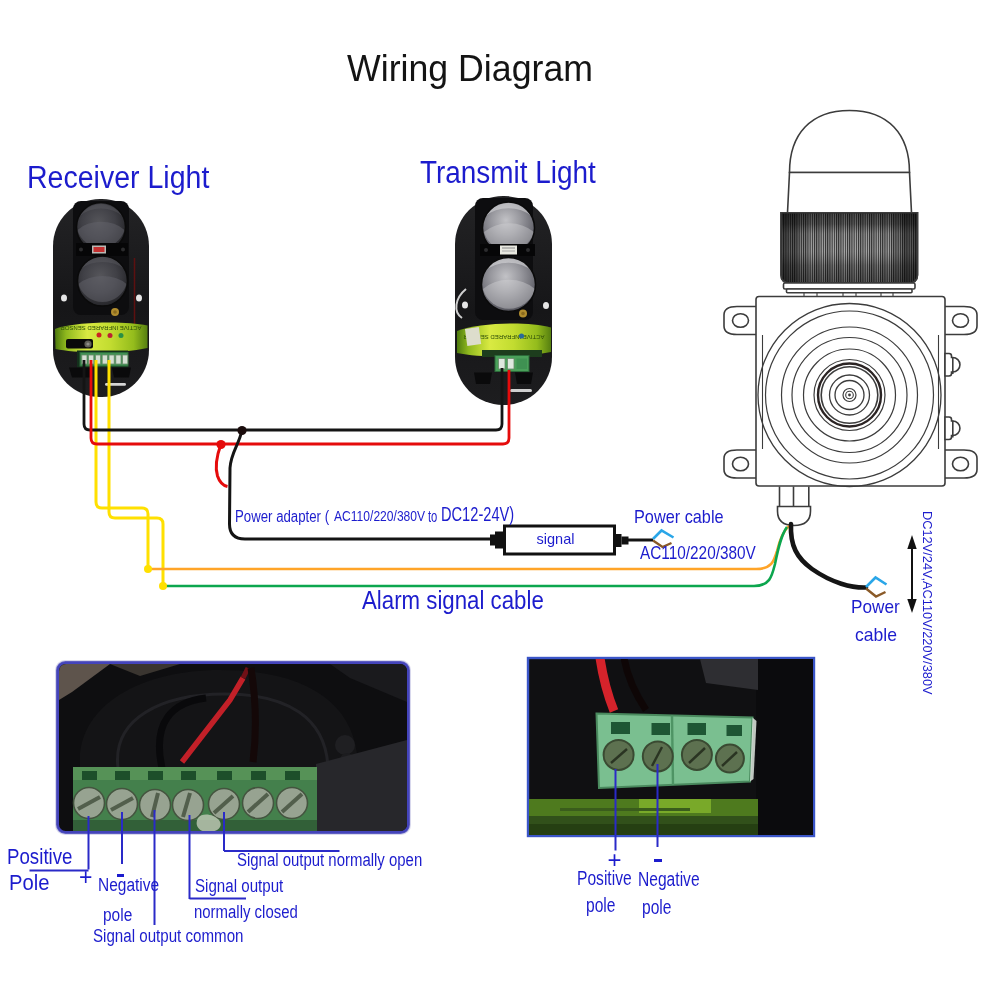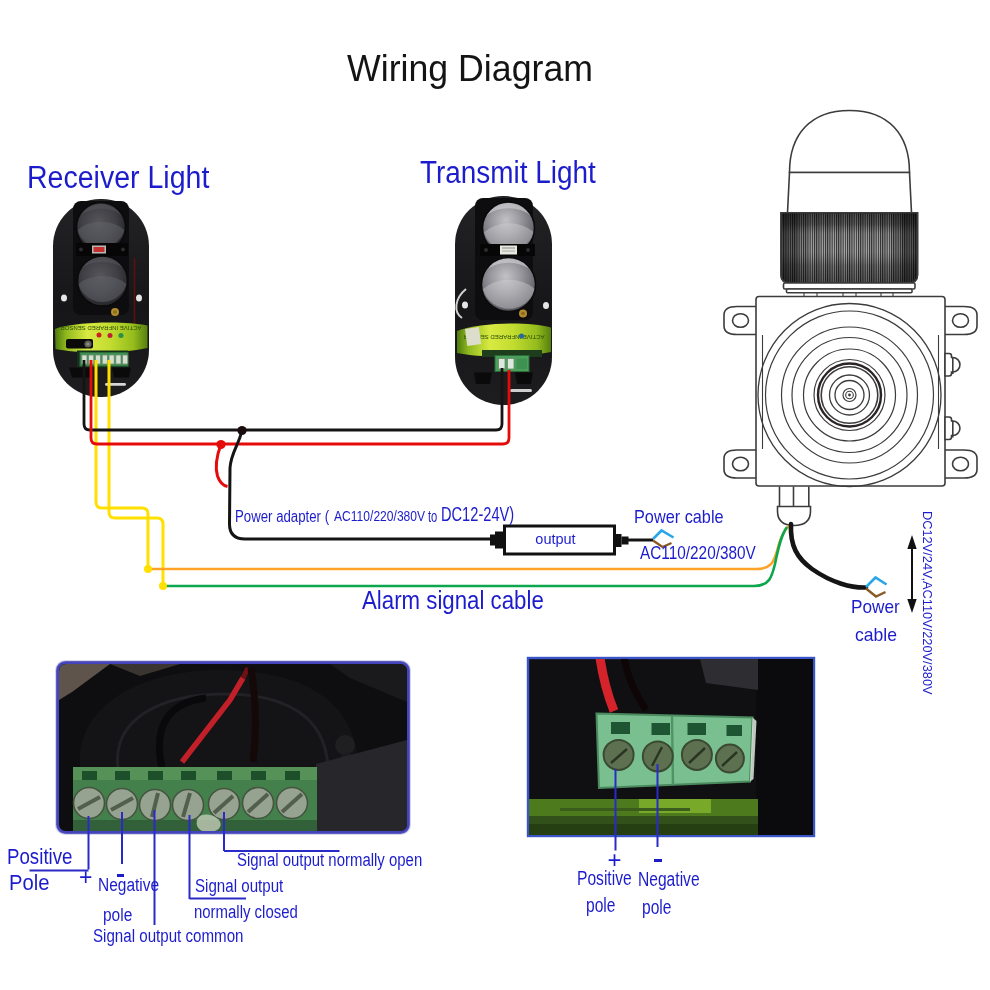--- a/index.html
+++ b/index.html
@@ -355,21 +355,21 @@
 </g>
 </svg>
 
 <div class="t" style="left:347px;top:49.5px;font-size:37px;color:#141414;transform:scaleX(0.965);">Wiring Diagram</div>
 <div class="t" style="left:26.5px;top:161.5px;font-size:31px;transform:scaleX(0.92);">Receiver Light</div>
 <div class="t" style="left:419.5px;top:156.5px;font-size:31px;transform:scaleX(0.90);">Transmit Light</div>
 <div class="t" style="left:235px;top:508.5px;font-size:16px;transform:scaleX(0.826);">Power adapter (</div>
 <div class="t" style="left:334px;top:508.7px;font-size:14.5px;transform:scaleX(0.833);">AC110/220/380V</div>
 <div class="t" style="left:427.5px;top:508.5px;font-size:16px;transform:scaleX(0.7);">to</div>
 <div class="t" style="left:441px;top:505px;font-size:19.5px;transform:scaleX(0.75);">DC12-24V)</div>
-<div class="t" style="left:500px;top:531.5px;width:111px;text-align:center;font-size:14.5px;">output</div>
+<div class="t" style="left:500px;top:531.5px;width:111px;text-align:center;font-size:14.5px;">signal</div>
 <div class="t" style="left:633.5px;top:508.4px;font-size:18.5px;transform:scaleX(0.88);">Power cable</div>
 <div class="t" style="left:639.5px;top:543.7px;font-size:18.5px;transform:scaleX(0.83);">AC110/220/380V</div>
 <div class="t" style="left:362px;top:587.6px;font-size:25px;transform:scaleX(0.89);">Alarm signal cable</div>
 <div class="t" style="left:851px;top:597.7px;font-size:18.5px;transform:scaleX(0.93);">Power</div>
 <div class="t" style="left:855px;top:626.3px;font-size:18.5px;transform:scaleX(0.95);">cable</div>
 <div class="t" style="left:920.5px;top:511px;font-size:12.8px;writing-mode:vertical-rl;">DC12V/24V,AC110V/220V/380V</div>
 
 <div class="t" style="left:6.5px;top:846px;font-size:22px;transform:scaleX(0.85);">Positive</div>
 <div class="t" style="left:9px;top:871.5px;font-size:22px;transform:scaleX(0.92);">Pole</div>
 <div class="t" style="left:79px;top:866px;font-size:23px;">+</div>

